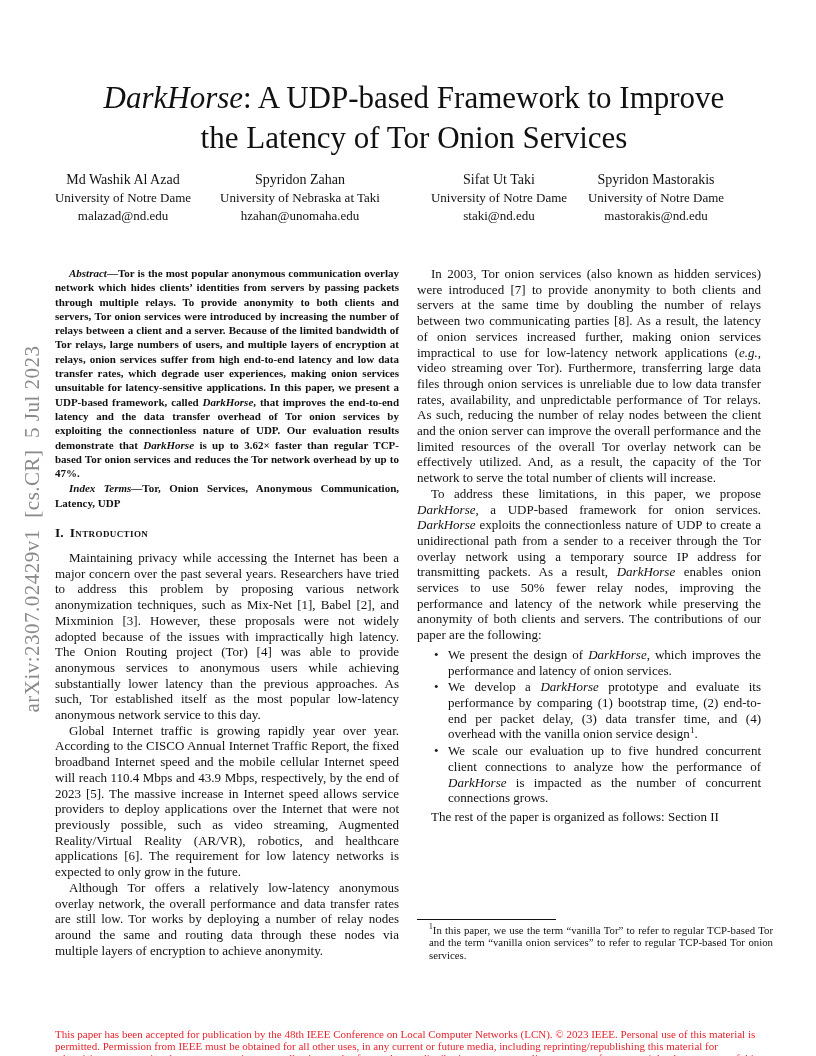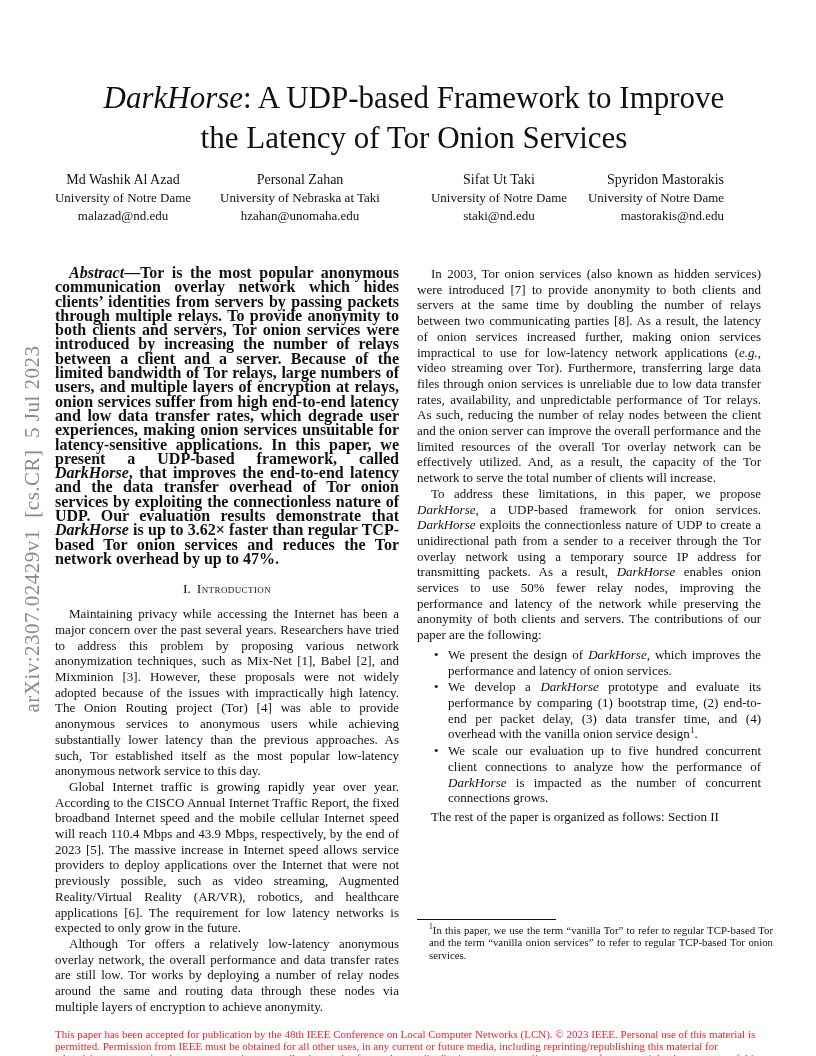--- a/index.html
+++ b/index.html
@@ -47,31 +47,30 @@
   .col{
     position:absolute;top:266px;width:344px;
     text-align:justify;
     font-size:13px;line-height:15.7px;
   }
   .col-left{left:55px;}
   .col-right{left:417px;}
 
   .abstract{
     margin:0;
-    font-size:16px;line-height:14.3px;
+    font-size:11px;line-height:14.3px;
     font-weight:bold;
     text-indent:14px;
   }
   .index-terms{margin-top:1px;}
 
   .section-heading{
     margin:15px 0 9px 0;
-    text-align:center;
     font-size:13.5px;
-    font-weight:normal;
+    font-weight:bold;
     line-height:16px;
   }
   .section-heading .sc{font-variant:small-caps;letter-spacing:0.4px;}
   .section-heading .num{margin-right:6px;}
 
   .body-par{margin:0;}
   .body-par.indent{text-indent:14px;}
 
   .contributions{
     margin:4px 0 3px 0;
@@ -118,38 +117,39 @@
     <span>the Latency of Tor Onion Services</span>
   </h1>
 
   <div class="authors">
     <div class="author" style="left:123px;">
       <div class="name">Md Washik Al Azad</div>
       <div class="affil">University of Notre Dame</div>
       <div class="email">malazad@nd.edu</div>
     </div>
     <div class="author" style="left:300px;">
-      <div class="name">Personal Zahan</div>
+      <div class="name">Spyridon Zahan</div>
       <div class="affil">University of Nebraska at Taki</div>
       <div class="email">hzahan@unomaha.edu</div>
     </div>
     <div class="author" style="left:499px;">
       <div class="name">Sifat Ut Taki</div>
       <div class="affil">University of Notre Dame</div>
       <div class="email">staki@nd.edu</div>
     </div>
-    <div class="author" style="left:656px;text-align:right;">
+    <div class="author" style="left:656px;">
       <div class="name">Spyridon Mastorakis</div>
       <div class="affil">University of Notre Dame</div>
       <div class="email">mastorakis@nd.edu</div>
     </div>
   </div>
 
   <div class="col col-left">
     <p class="abstract"><span class="it bd">Abstract</span><span class="bd">—Tor is the most popular anonymous communication overlay network which hides clients’ identities from servers by passing packets through multiple relays. To provide anonymity to both clients and servers, Tor onion services were introduced by increasing the number of relays between a client and a server. Because of the limited bandwidth of Tor relays, large numbers of users, and multiple layers of encryption at relays, onion services suffer from high end-to-end latency and low data transfer rates, which degrade user experiences, making onion services unsuitable for latency-sensitive applications. In this paper, we present a UDP-based framework, called </span><span class="it bd">DarkHorse</span><span class="bd">, that improves the end-to-end latency and the data transfer overhead of Tor onion services by exploiting the connectionless nature of UDP. Our evaluation results demonstrate that </span><span class="it bd">DarkHorse</span><span class="bd"> is up to 3.62× faster than regular TCP-based Tor onion services and reduces the Tor network overhead by up to 47%.</span></p>
+    <p class="abstract index-terms"><span class="it bd">Index Terms</span><span class="bd">—Tor, Onion Services, Anonymous Communication, Latency, UDP</span></p>
     <h2 class="section-heading">
       <span class="num">I.</span><span class="sc">Introduction</span>
     </h2>
     <p class="body-par indent"><span>Maintaining privacy while accessing the Internet has been a major concern over the past several years. Researchers have tried to address this problem by proposing various network anonymization techniques, such as Mix-Net [1], Babel [2], and Mixminion [3]. However, these proposals were not widely adopted because of the issues with impractically high latency. The Onion Routing project (Tor) [4] was able to provide anonymous services to anonymous users while achieving substantially lower latency than the previous approaches. As such, Tor established itself as the most popular low-latency anonymous network service to this day.</span></p>
     <p class="body-par indent"><span>Global Internet traffic is growing rapidly year over year. According to the CISCO Annual Internet Traffic Report, the fixed broadband Internet speed and the mobile cellular Internet speed will reach 110.4 Mbps and 43.9 Mbps, respectively, by the end of 2023 [5]. The massive increase in Internet speed allows service providers to deploy applications over the Internet that were not previously possible, such as video streaming, Augmented Reality/Virtual Reality (AR/VR), robotics, and healthcare applications [6]. The requirement for low latency networks is expected to only grow in the future.</span></p>
     <p class="body-par indent"><span>Although Tor offers a relatively low-latency anonymous overlay network, the overall performance and data transfer rates are still low. Tor works by deploying a number of relay nodes around the same and routing data through these nodes via multiple layers of encryption to achieve anonymity.</span></p>
   </div>
 
   <div class="col col-right">
     <p class="body-par indent"><span>In 2003, Tor onion services (also known as hidden services) were introduced [7] to provide anonymity to both clients and servers at the same time by doubling the number of relays between two communicating parties [8]. As a result, the latency of onion services increased further, making onion services impractical to use for low-latency network applications (</span><span class="it">e.g.,</span><span> video streaming over Tor). Furthermore, transferring large data files through onion services is unreliable due to low data transfer rates, availability, and unpredictable performance of Tor relays. As such, reducing the number of relay nodes between the client and the onion server can improve the overall performance and the limited resources of the overall Tor overlay network can be effectively utilized. And, as a result, the capacity of the Tor network to serve the total number of clients will increase.</span></p>

